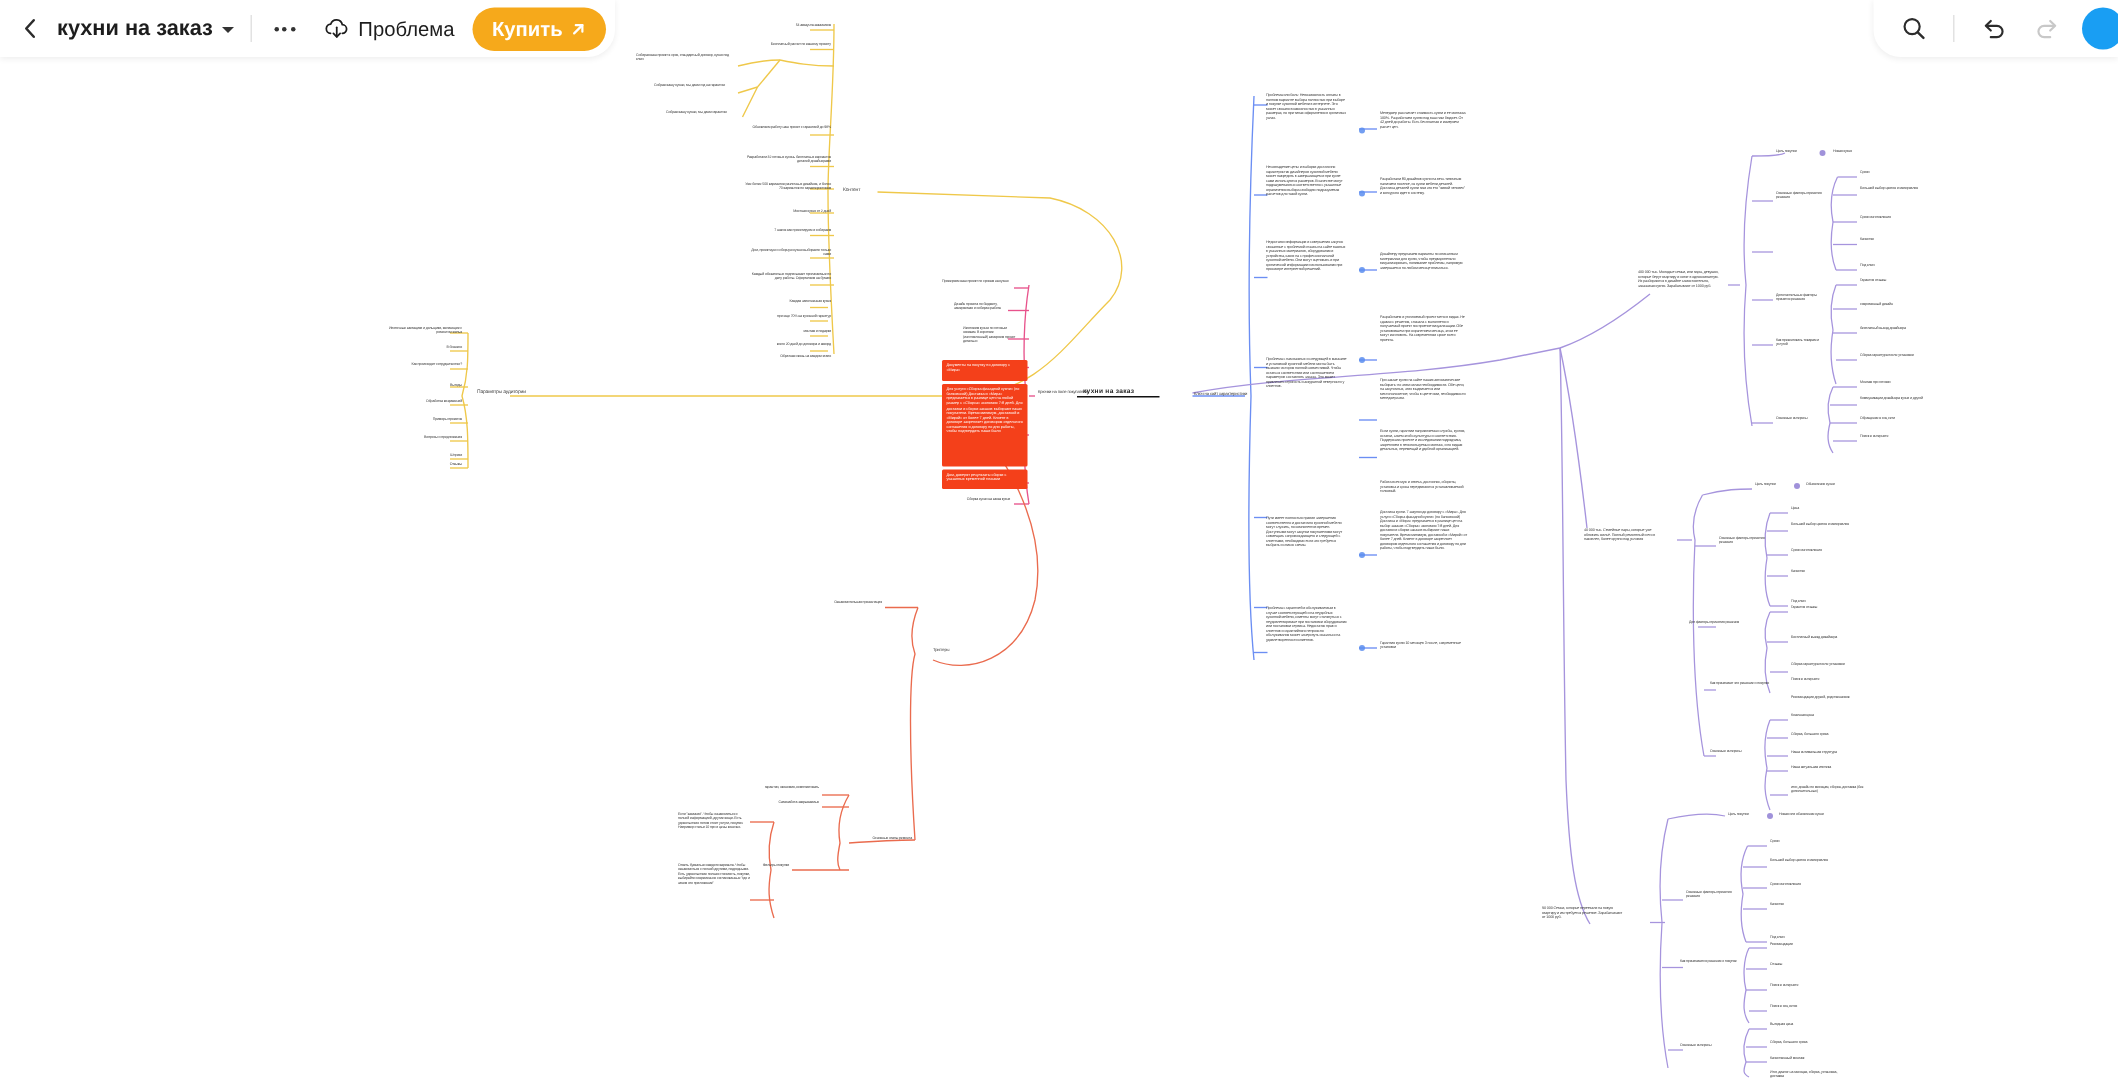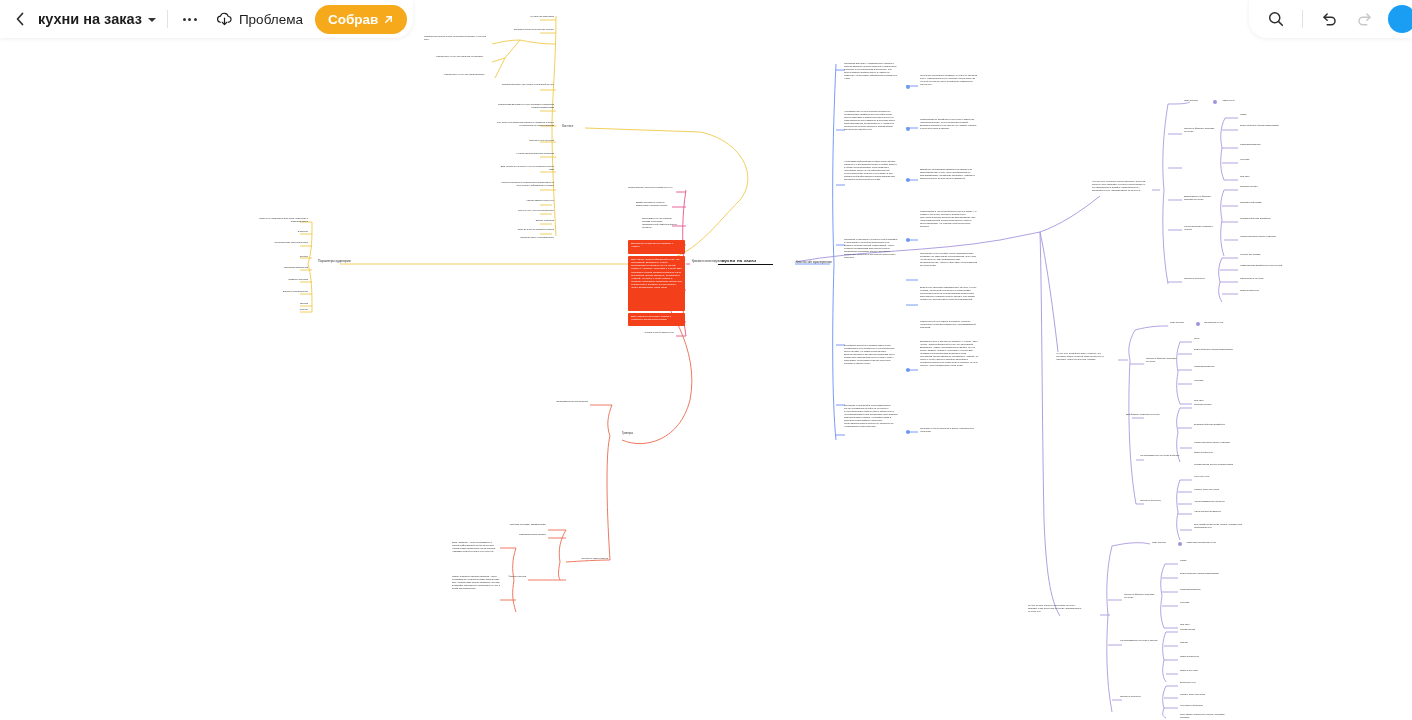--- a/index.html
+++ b/index.html
@@ -503,21 +503,21 @@
     <div class="export-btn">
       <svg width="19" height="19" viewBox="0 0 22 22" fill="none">
         <path d="M6.2 14.2a3.6 3.6 0 0 1 .2-7.18 4.6 4.6 0 0 1 8.9.5 3.3 3.3 0 0 1 0 6.6" stroke="#1d1d1d" stroke-width="1.35" stroke-linecap="round" stroke-linejoin="round"></path>
         <path d="M11 9.5v7.2" stroke="#1d1d1d" stroke-width="1.35" stroke-linecap="round"></path>
         <path d="M8.4 14.2 11 16.9l2.6-2.7" stroke="#1d1d1d" stroke-width="1.35" stroke-linecap="round" stroke-linejoin="round"></path>
       </svg>
       <span>Проблема</span>
     </div>
 
     <button class="buy-btn">
-      <span>Собрав</span>
+      <span>Купить</span>
       <svg width="11" height="11" viewBox="0 0 12 12" fill="none">
         <path d="M3 9 L9 3" stroke="#fff" stroke-width="1.6" stroke-linecap="round"></path>
         <path d="M4.2 3 H9 V7.8" stroke="#fff" stroke-width="1.6" stroke-linecap="round" stroke-linejoin="round"></path>
       </svg>
     </button>
   </div>
 
   <div id="topbar-right">
 
     <div class="icon-btn">

